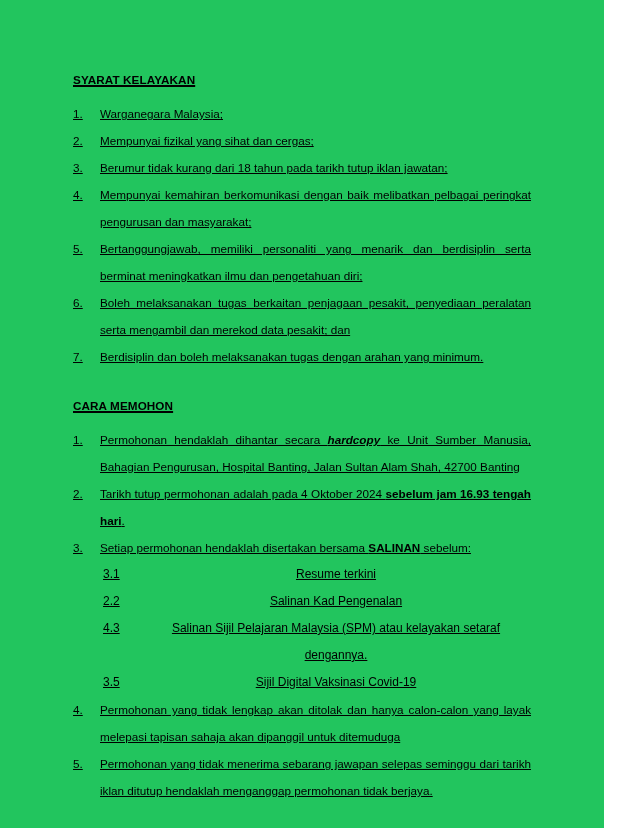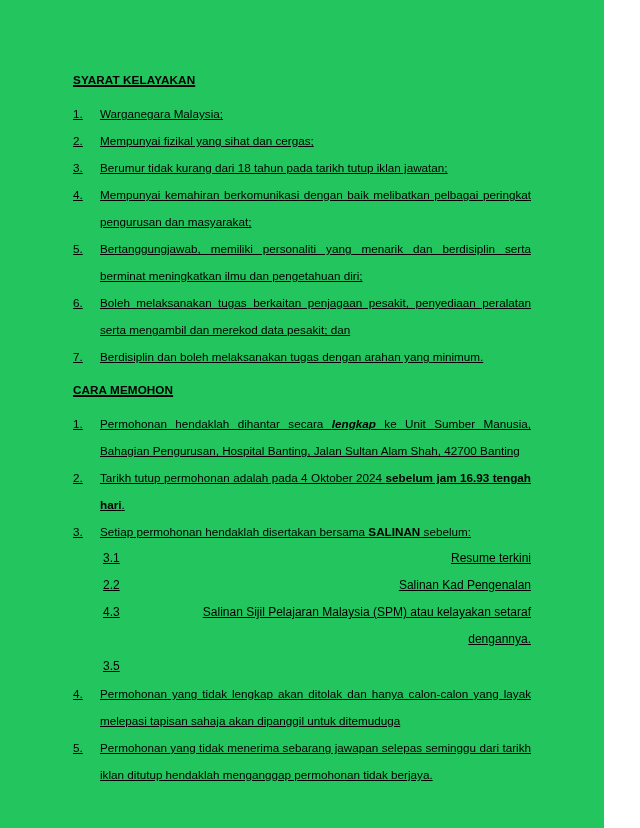--- a/index.html
+++ b/index.html
@@ -27,21 +27,21 @@
     font-size: 11.7px;
     font-weight: bold;
     text-decoration: underline;
     text-underline-offset: 2px;
     letter-spacing: 0.1px;
     line-height: 27px;
     margin: 0;
     padding: 0;
   }
   .heading-gap-top {
-    margin-top: 6px;
+    margin-top: 22px;
   }
   .list {
     margin: 0;
     padding: 0;
     list-style: none;
   }
   .list-gap {
     margin-top: 7px;
   }
   .item {
@@ -77,21 +77,21 @@
     line-height: 27px;
     padding-left: 30px;
   }
   .sub-marker {
     flex: 0 0 auto;
     width: 30px;
     white-space: nowrap;
   }
   .sub-text {
     flex: 1 1 auto;
-    text-align: right;
+    text-align: center;
     margin-left: 8px;
   }
   b, .b {
     font-weight: bold;
     text-align: center;
   }
   .bi {
     font-weight: bold;
     font-style: italic;
   }
@@ -133,21 +133,21 @@
       <span class="body-text no-justify">Berdisiplin dan boleh melaksanakan tugas dengan arahan yang minimum.</span>
     </li>
   </ul>
 
   <div class="section-heading heading-gap-top">CARA MEMOHON</div>
 
   <ul class="list list-gap">
 
     <li class="item">
       <span class="marker">1.</span>
-      <span class="body-text"><span>Permohonan hendaklah dihantar secara </span><span class="bi">lengkap</span><span> ke Unit Sumber Manusia, Bahagian Pengurusan, Hospital Banting, Jalan Sultan Alam Shah, 42700 Banting</span></span>
+      <span class="body-text"><span>Permohonan hendaklah dihantar secara </span><span class="bi">hardcopy</span><span> ke Unit Sumber Manusia, Bahagian Pengurusan, Hospital Banting, Jalan Sultan Alam Shah, 42700 Banting</span></span>
     </li>
 
     <li class="item">
       <span class="marker">2.</span>
       <span class="body-text"><span>Tarikh tutup permohonan adalah pada 4 Oktober 2024 </span><span class="b">sebelum jam 16.93 tengah hari</span><span>.</span></span>
     </li>
 
     <li class="item">
       <span class="marker">3.</span>
       <span class="body-text no-justify"><span>Setiap permohonan hendaklah disertakan bersama </span><span class="b">SALINAN</span><span> sebelum:</span></span>
@@ -161,20 +161,21 @@
       <li class="sub-item">
         <span class="sub-marker">2.2</span>
         <span class="sub-text">Salinan Kad Pengenalan</span>
       </li>
       <li class="sub-item">
         <span class="sub-marker">4.3</span>
         <span class="sub-text">Salinan Sijil Pelajaran Malaysia (SPM) atau kelayakan setaraf dengannya.</span>
       </li>
       <li class="sub-item">
         <span class="sub-marker">3.5</span>
+        <span class="sub-text">Sijil Digital Vaksinasi Covid-19</span>
       </li>
     </ul>
 
     <li class="item">
       <span class="marker">4.</span>
       <span class="body-text">Permohonan yang tidak lengkap akan ditolak dan hanya calon-calon yang layak melepasi tapisan sahaja akan dipanggil untuk ditemuduga</span>
     </li>
 
     <li class="item">
       <span class="marker">5.</span>

